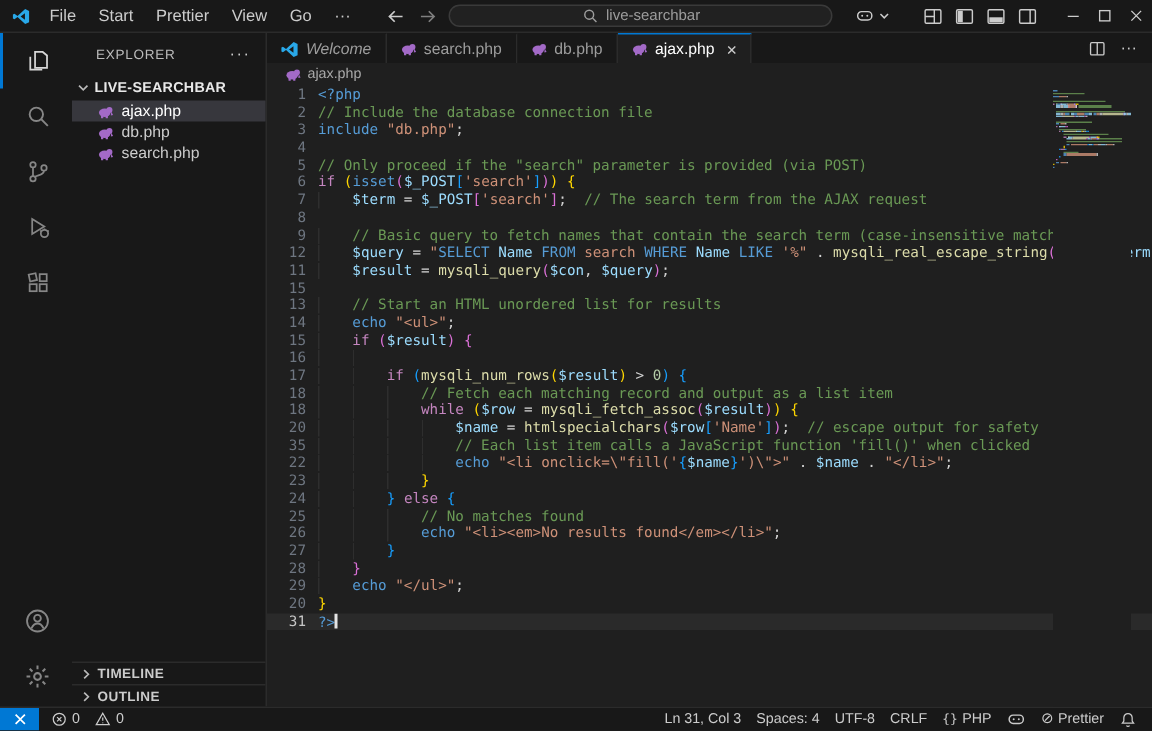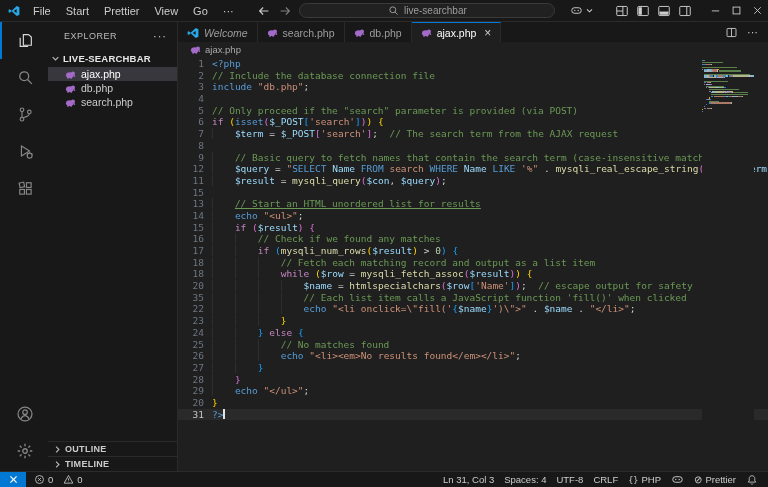--- a/index.html
+++ b/index.html
@@ -307,29 +307,29 @@
           <span>search.php</span>
         </div>
       </div>
     <div class="sb-fill"></div>
     <div class="sb-section">
       <span class="chev">
           <svg width="9" height="9" viewBox="0 0 16 16" fill="none" stroke="currentColor" stroke-width="2">
             <path d="M5.5 3l5 5-5 5"></path>
           </svg>
         </span>
-      <span>OUTLINE</span>
+      <span>TIMELINE</span>
     </div>
     <div class="sb-section">
       <span class="chev">
           <svg width="9" height="9" viewBox="0 0 16 16" fill="none" stroke="currentColor" stroke-width="2">
             <path d="M5.5 3l5 5-5 5"></path>
           </svg>
         </span>
-      <span>TIMELINE</span>
+      <span>OUTLINE</span>
     </div>
   </aside>
 
   <div class="editor">
     <div class="tabbar">
       <div class="tabs" id="tabs">
           <div class="tab">
             <span class="ticon">
               <svg width="12" height="12" viewBox="0 0 16 16">
                 <path fill="#29a8e8" fill-rule="evenodd" d="M11.7 1.3L4.9 7.6 2.2 5.5l-1.4.7v3.6l1.4.7 2.7-2.1 6.8 6.3 3.5-1.7V3zM11.5 5.2v5.6L7.6 8z"></path>
@@ -449,33 +449,33 @@
         <div class="line">
           <span class="lnum">11</span>
           <span class="ltext"><span class="ind">    </span><span style="color: rgb(156, 220, 254);">$result</span><span style="color: rgb(212, 212, 212);"> = </span><span style="color: rgb(220, 220, 170);">mysqli_query</span><span style="color: rgb(218, 112, 214);">(</span><span style="color: rgb(156, 220, 254);">$con</span><span style="color: rgb(212, 212, 212);">, </span><span style="color: rgb(156, 220, 254);">$query</span><span style="color: rgb(218, 112, 214);">)</span><span style="color: rgb(212, 212, 212);">;</span></span>
         </div>
         <div class="line">
           <span class="lnum">15</span>
           <span class="ltext"></span>
         </div>
         <div class="line">
           <span class="lnum">13</span>
-          <span class="ltext"><span class="ind">    </span><span style="color: rgb(106, 153, 85); text-decoration: underline;">// Start an HTML unordered list for results</span></span>
+          <span class="ltext"><span class="ind">    </span><span style="color: rgb(106, 153, 85);">// Start an HTML unordered list for results</span></span>
         </div>
         <div class="line">
           <span class="lnum">14</span>
           <span class="ltext"><span class="ind">    </span><span style="color: rgb(86, 156, 214);">echo</span><span style="color: rgb(212, 212, 212);"> </span><span style="color: rgb(206, 145, 120);">"&lt;ul&gt;"</span><span style="color: rgb(212, 212, 212);">;</span></span>
         </div>
         <div class="line">
           <span class="lnum">15</span>
           <span class="ltext"><span class="ind">    </span><span style="color: rgb(197, 134, 192);">if</span><span style="color: rgb(212, 212, 212);"> </span><span style="color: rgb(218, 112, 214);">(</span><span style="color: rgb(156, 220, 254);">$result</span><span style="color: rgb(218, 112, 214);">)</span><span style="color: rgb(212, 212, 212);"> </span><span style="color: rgb(218, 112, 214);">{</span></span>
         </div>
         <div class="line">
           <span class="lnum">16</span>
-          <span class="ltext"><span class="ind">    </span><span class="ind">    </span><span style="color: rgb(106, 153, 85);">// Check if we found any matches</span></span>
+          <span class="ltext"><span class="ind">    </span><span class="ind">    </span></span>
         </div>
         <div class="line">
           <span class="lnum">17</span>
           <span class="ltext"><span class="ind">    </span><span class="ind">    </span><span style="color: rgb(197, 134, 192);">if</span><span style="color: rgb(212, 212, 212);"> </span><span style="color: rgb(23, 159, 255);">(</span><span style="color: rgb(220, 220, 170);">mysqli_num_rows</span><span style="color: rgb(255, 215, 0);">(</span><span style="color: rgb(156, 220, 254);">$result</span><span style="color: rgb(255, 215, 0);">)</span><span style="color: rgb(212, 212, 212);"> &gt; </span><span style="color: rgb(181, 206, 168);">0</span><span style="color: rgb(23, 159, 255);">)</span><span style="color: rgb(212, 212, 212);"> </span><span style="color: rgb(23, 159, 255);">{</span></span>
         </div>
         <div class="line">
           <span class="lnum">18</span>
           <span class="ltext"><span class="ind">    </span><span class="ind">    </span><span class="ind">    </span><span style="color: rgb(106, 153, 85);">// Fetch each matching record and output as a list item</span></span>
         </div>
         <div class="line">

